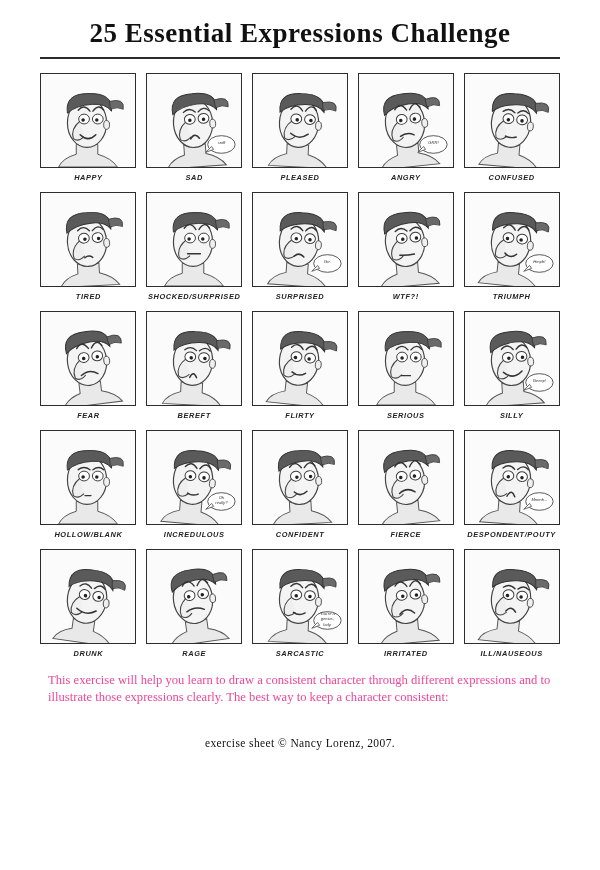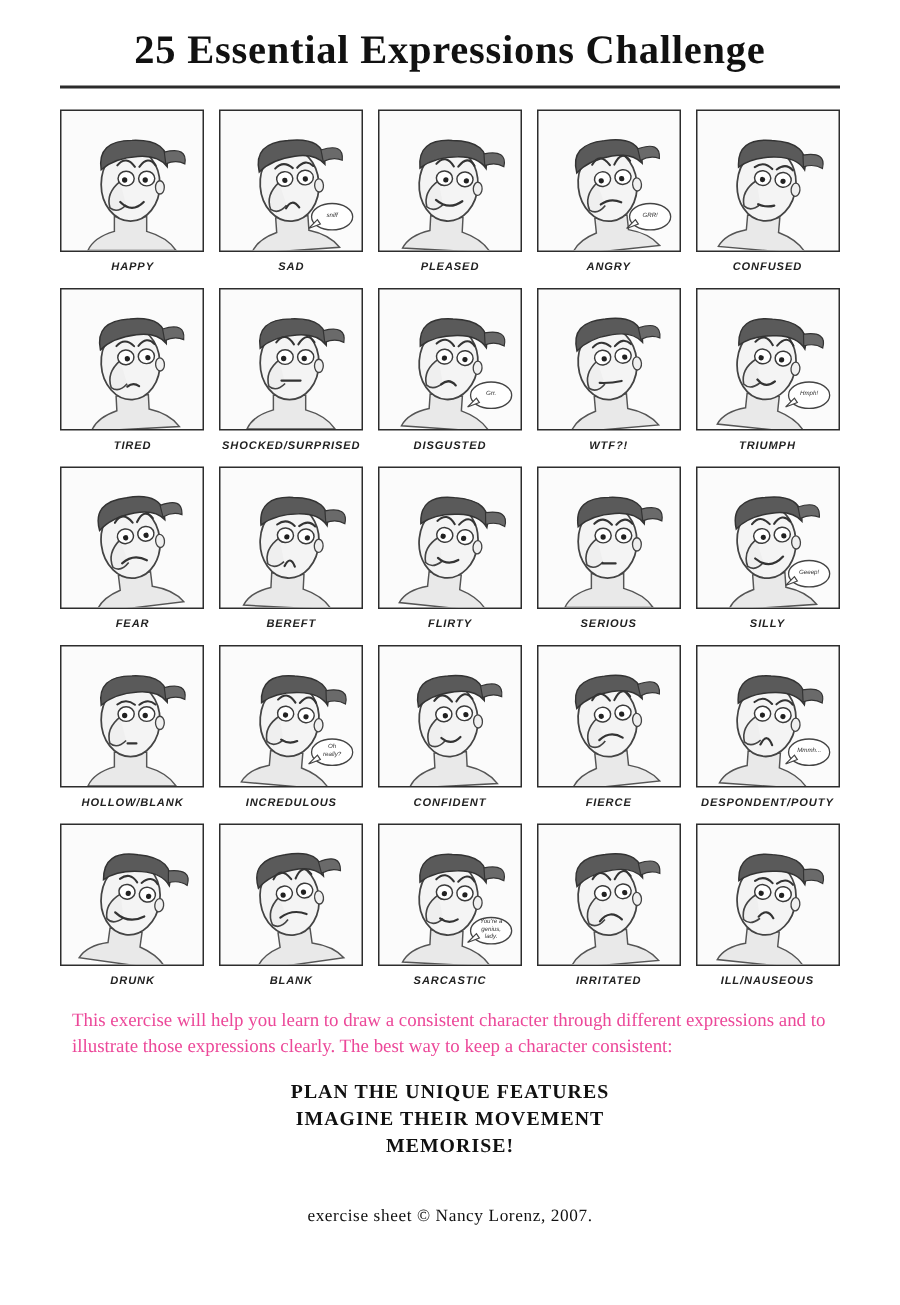--- a/index.html
+++ b/index.html
@@ -316,21 +316,21 @@
                 <ellipse cx="67" cy="52" rx="3" ry="4.5" fill="#f0f0f0" stroke="#444" stroke-width="0.9"></ellipse>
               </g>
               <g>
                 <ellipse cx="76" cy="72" rx="14" ry="9" fill="#ffffff" stroke="#444" stroke-width="0.9"></ellipse>
                 <path d="M66 74 L60 80 L68 77 Z" fill="#ffffff" stroke="#444" stroke-width="0.8"></path>
                 <text x="76" y="72" text-anchor="middle" class="bubble-txt">Grr.</text>
               </g>
             </svg>
           </div>
         </div>
-        <div class="caption">DISGUSTED</div>
+        <div class="caption">SURPRISED</div>
       </div>
       <div class="cell">
         <div class="frame">
           <div class="face">
             <svg viewBox="0 0 96 95">
               <g transform="rotate(-5 48 50)">
                 <path d="M36 72 L36 82 Q22 86 18 95 L78 95 Q72 86 58 82 L58 72 Z" fill="#e9e9e9" stroke="#555" stroke-width="1"></path>
                 <ellipse cx="47" cy="50" rx="20" ry="25" fill="#f4f4f4" stroke="#444" stroke-width="1.2"></ellipse>
                 <path d="M40 48 Q30 56 33 66 Q38 70 44 64" fill="#efefef" stroke="#444" stroke-width="1.1"></path>
                 <path d="M27 40 Q24 20 48 20 Q74 19 72 38 Q66 30 52 31 Q36 32 27 40 Z" fill="#5a5a5a" stroke="#333" stroke-width="1"></path>
@@ -673,21 +673,21 @@
                 <circle cx="43" cy="47" r="1.8" fill="#222"></circle>
                 <circle cx="57" cy="47" r="1.8" fill="#222"></circle>
                 <path d="M38 35.5 Q44 27 50 37" fill="none" stroke="#333" stroke-width="1.4" stroke-linecap="round"></path>
                 <path d="M53 37 Q59 27 64 35.5" fill="none" stroke="#333" stroke-width="1.4" stroke-linecap="round"></path>
                 <path d="M39 62 Q48 57 57 62" fill="none" stroke="#333" stroke-width="1.5" stroke-linecap="round"></path>
                 <ellipse cx="67" cy="52" rx="3" ry="4.5" fill="#f0f0f0" stroke="#444" stroke-width="0.9"></ellipse>
               </g>
             </svg>
           </div>
         </div>
-        <div class="caption">BLANK</div>
+        <div class="caption">RAGE</div>
       </div>
       <div class="cell">
         <div class="frame">
           <div class="face">
             <svg viewBox="0 0 96 95">
               <g transform="rotate(3 48 50)">
                 <path d="M36 72 L36 82 Q22 86 18 95 L78 95 Q72 86 58 82 L58 72 Z" fill="#e9e9e9" stroke="#555" stroke-width="1"></path>
                 <ellipse cx="47" cy="50" rx="20" ry="25" fill="#f4f4f4" stroke="#444" stroke-width="1.2"></ellipse>
                 <path d="M40 48 Q30 56 33 66 Q38 70 44 64" fill="#efefef" stroke="#444" stroke-width="1.1"></path>
                 <path d="M27 40 Q24 20 48 20 Q74 19 72 38 Q66 30 52 31 Q36 32 27 40 Z" fill="#5a5a5a" stroke="#333" stroke-width="1"></path>
@@ -758,20 +758,15 @@
               </g>
             </svg>
           </div>
         </div>
         <div class="caption">ILL/NAUSEOUS</div>
       </div>
     </div>
 
   <div class="bodytext">This exercise will help you learn to draw a consistent character through different expressions and to illustrate those expressions clearly.  The best way to keep a character consistent:</div>
 
-  <div class="plan">
-    <div>PLAN THE UNIQUE FEATURES</div>
-    <div>IMAGINE THEIR MOVEMENT</div>
-    <div>MEMORISE!</div>
-  </div>
 
   <div class="credit">exercise sheet © Nancy Lorenz, 2007.</div>
 </div>
 
 </body></html>

